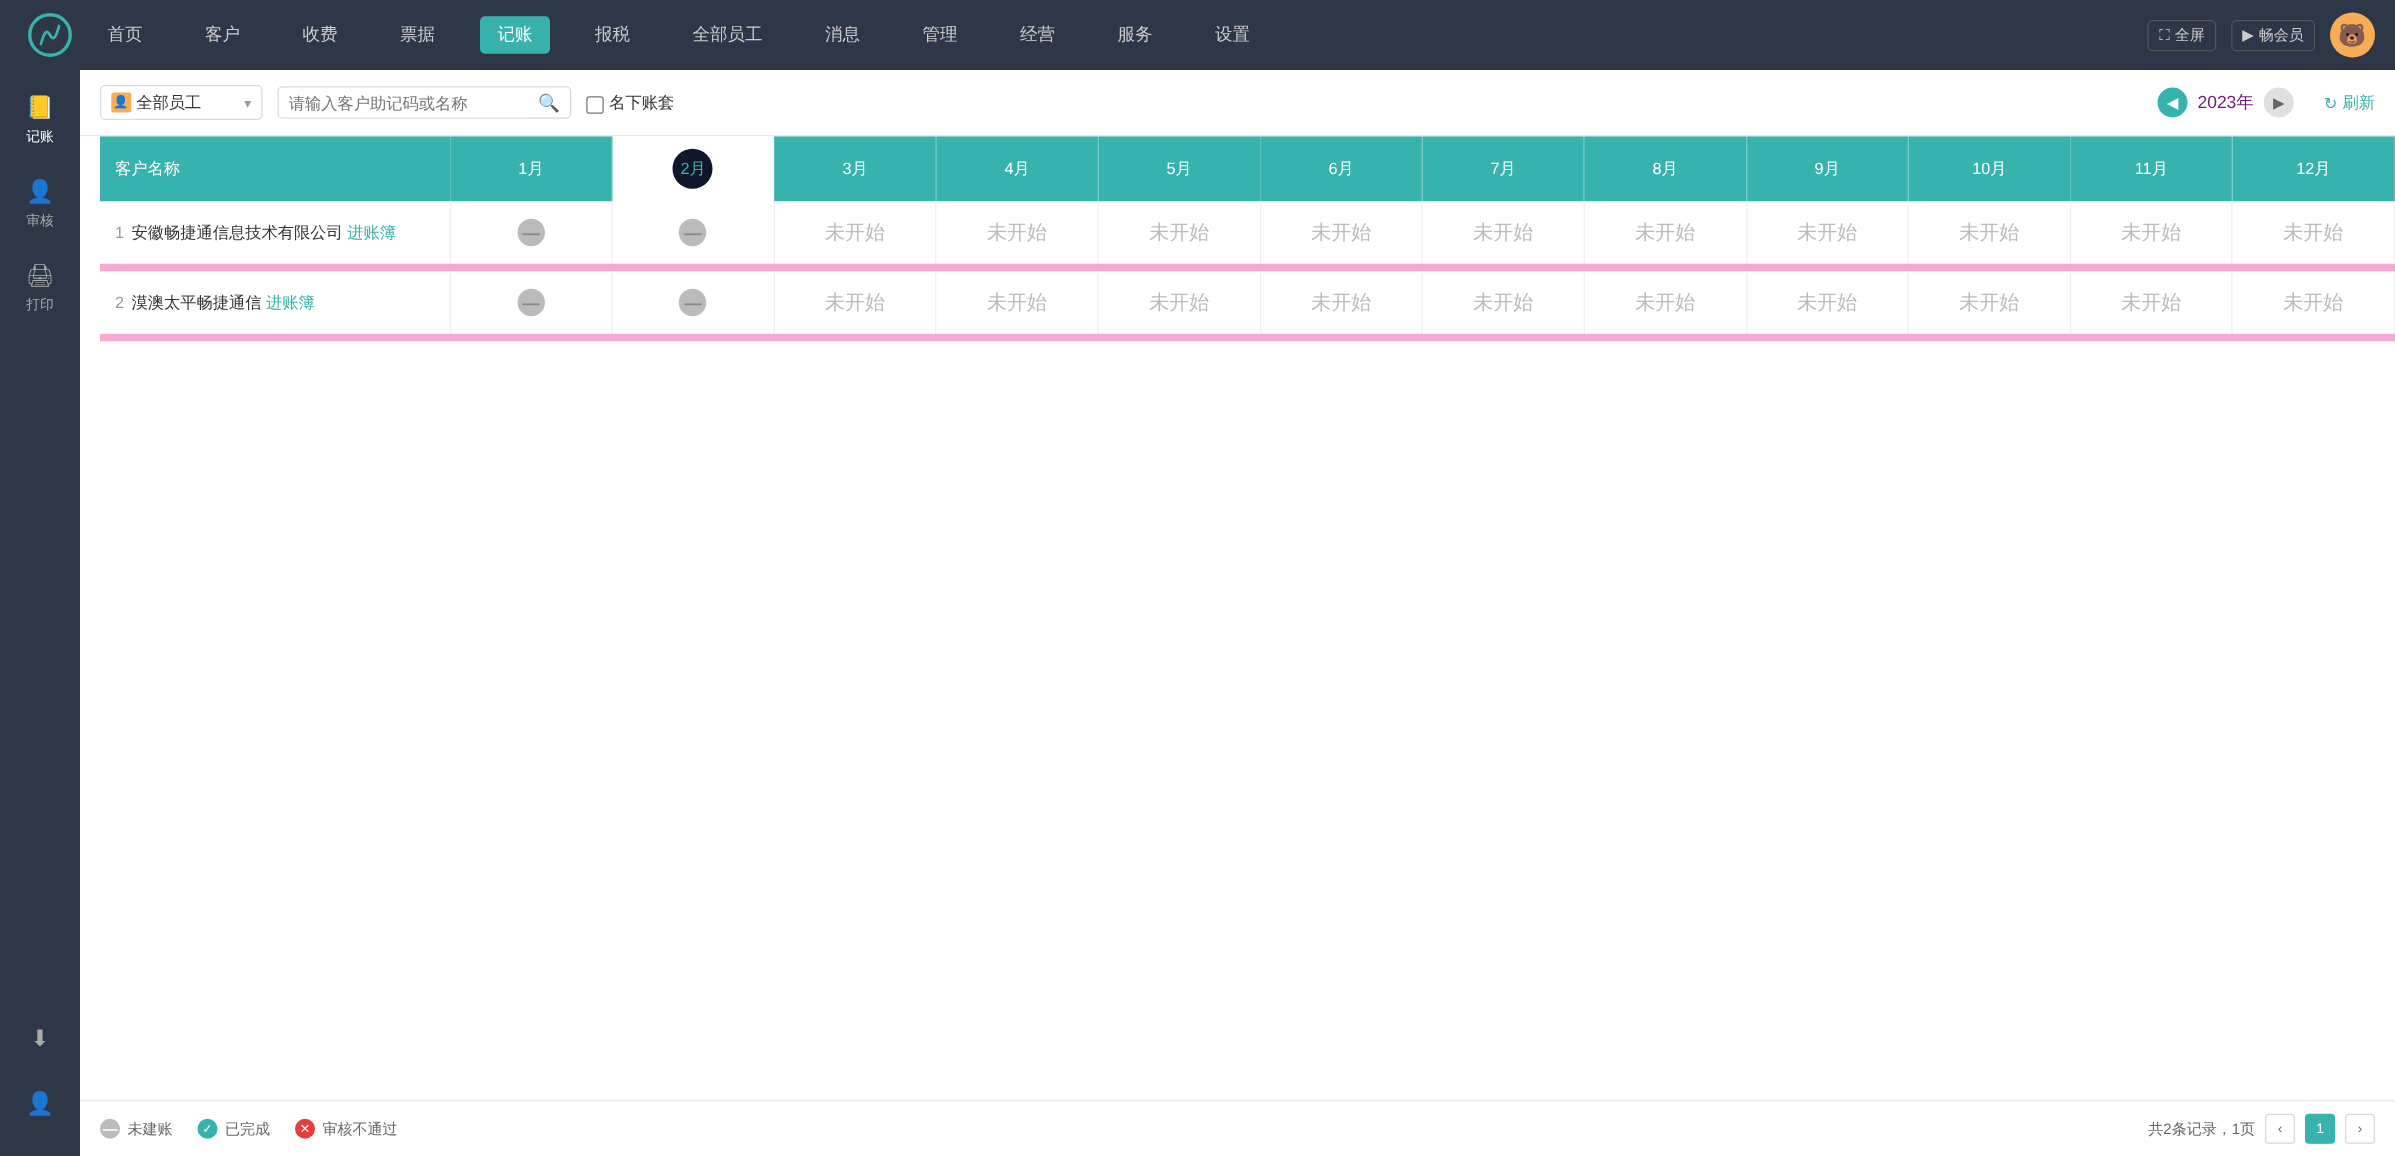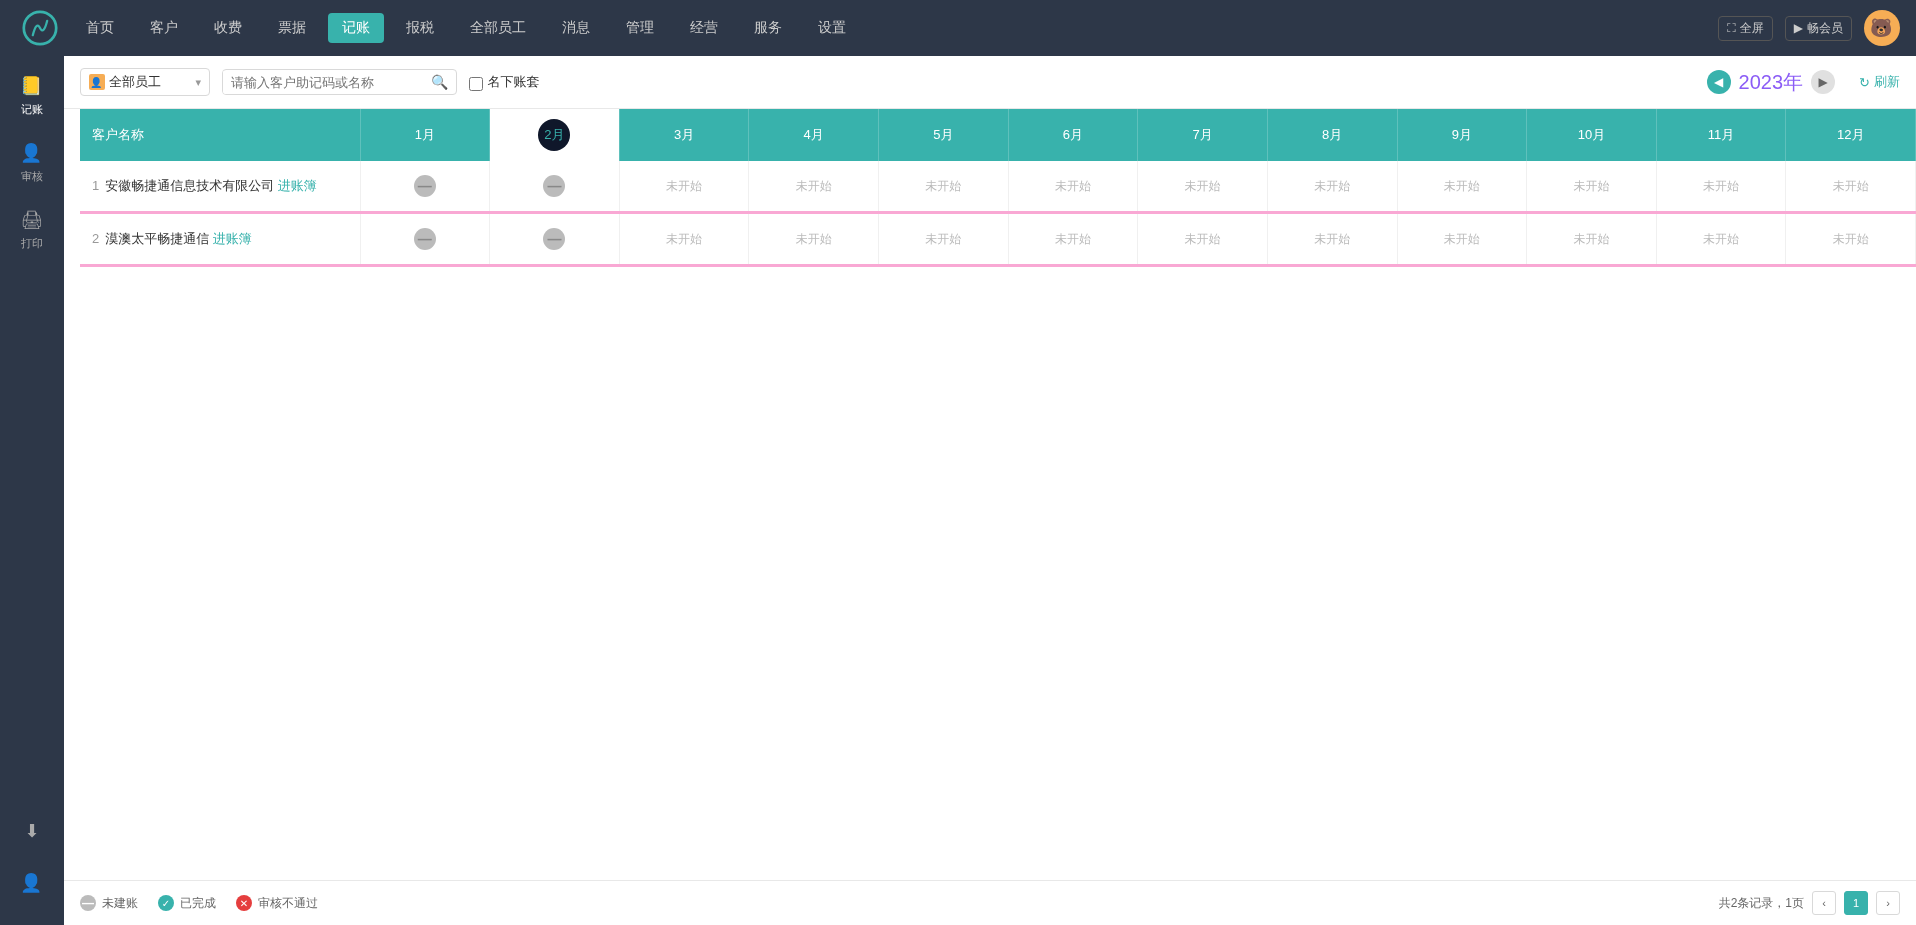--- a/index.html
+++ b/index.html
@@ -23,21 +23,21 @@
       justify-content: center;
       margin-right: 8px;
     }
     .logo-svg {
       width: 36px;
       height: 36px;
     }
     .top-nav-items {
       display: flex;
       align-items: center;
-      gap: 8px;
+      gap: 22px;
       flex: 1;
     }
     .nav-item {
       color: #ccc;
       padding: 6px 14px;
       border-radius: 4px;
       cursor: pointer;
       font-size: 14px;
       white-space: nowrap;
     }
@@ -212,22 +212,22 @@
       background: #e0e0e0;
       display: flex;
       align-items: center;
       justify-content: center;
       cursor: pointer;
       font-size: 12px;
       color: #666;
     }
     .year-arrow.teal { background: #38b2ac; color: #fff; }
     .year-text {
-      font-size: 20px;
-      color: #8b5cf6;
+      font-size: 14px;
+      color: #701a75;
     }
     .refresh-btn {
       display: flex;
       align-items: center;
       gap: 4px;
       cursor: pointer;
       color: #38b2ac;
       font-size: 13px;
       margin-left: 12px;
     }
@@ -269,21 +269,21 @@
       width: 32px;
       height: 32px;
       border-radius: 50%;
       background: #0f172a;
       color: #38b2ac;
       align-items: center;
       justify-content: center;
       font-weight: normal;
     }
     tbody tr {
-      border-bottom: 3px solid #f9a8d4;
+      border-bottom: 6px solid #f9a8d4;
     }
     tbody tr td {
       padding: 14px 8px;
       text-align: center;
       font-size: 13px;
       color: #333;
       border-right: 1px solid #f0f0f0;
     }
     tbody tr td:first-child {
       text-align: left;
@@ -305,21 +305,21 @@
       border-radius: 50%;
       background: #bbb;
       color: #888;
       align-items: center;
       justify-content: center;
       font-size: 14px;
       font-weight: bold;
     }
     .not-started {
       color: #bbb;
-      font-size: 12px;
+      font-size: 16px;
     }
 
     
     .footer {
       background: #fff;
       border-top: 1px solid #e8e8e8;
       padding: 10px 16px;
       display: flex;
       align-items: center;
       gap: 20px;

